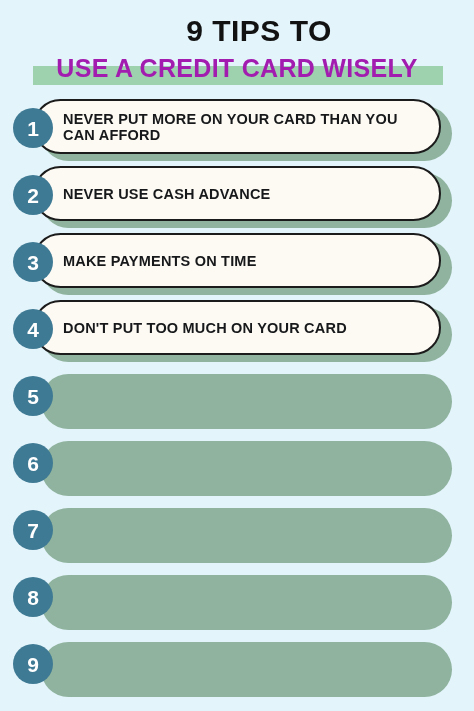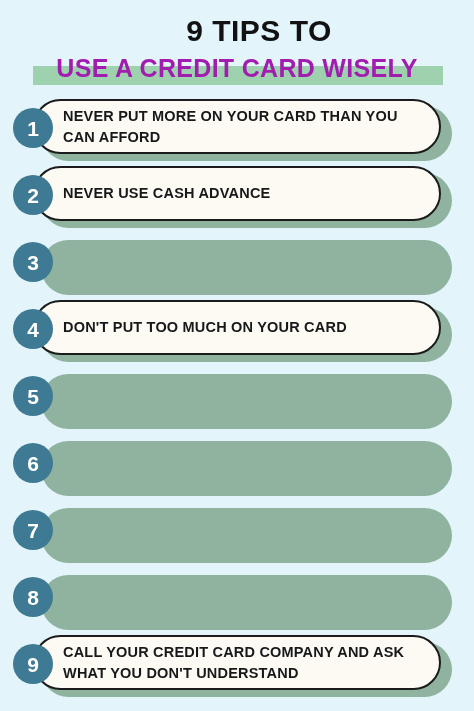--- a/index.html
+++ b/index.html
@@ -92,21 +92,21 @@
     z-index: 1;
     display: flex;
     align-items: center;
   }
   .tip-text {
     margin-left: 28px;
     margin-right: 16px;
     font-size: 14.5px;
     font-weight: bold;
     letter-spacing: 0.2px;
-    line-height: 21px;
+    line-height: 16px;
     color: #16181a;
     text-transform: uppercase;
   }
 
   .tip-badge {
     position: absolute;
     left: 13px;
     top: 10px;
     width: 40px;
     height: 40px;
@@ -149,20 +149,23 @@
       <div class="tip-shadow"></div>
       <div class="tip-card">
         <div class="tip-text">NEVER USE CASH ADVANCE</div>
       </div>
       <div class="tip-badge">
         <span class="tip-badge-num">2</span>
       </div>
     </div>
     <div class="tip-row">
       <div class="tip-shadow"></div>
+      <div class="tip-card">
+        <div class="tip-text">MAKE PAYMENTS ON TIME</div>
+      </div>
       <div class="tip-badge">
         <span class="tip-badge-num">3</span>
       </div>
     </div>
     <div class="tip-row">
       <div class="tip-shadow"></div>
       <div class="tip-card">
         <div class="tip-text">DON'T PUT TOO MUCH ON YOUR CARD</div>
       </div>
       <div class="tip-badge">
@@ -188,20 +191,17 @@
       </div>
     </div>
     <div class="tip-row">
       <div class="tip-shadow"></div>
       <div class="tip-badge">
         <span class="tip-badge-num">8</span>
       </div>
     </div>
     <div class="tip-row">
       <div class="tip-shadow"></div>
-      <div class="tip-card">
-        <div class="tip-text">CALL YOUR CREDIT CARD COMPANY AND ASK WHAT YOU DON'T UNDERSTAND</div>
-      </div>
       <div class="tip-badge">
         <span class="tip-badge-num">9</span>
       </div>
     </div>
   </div>
 
 </body></html>

